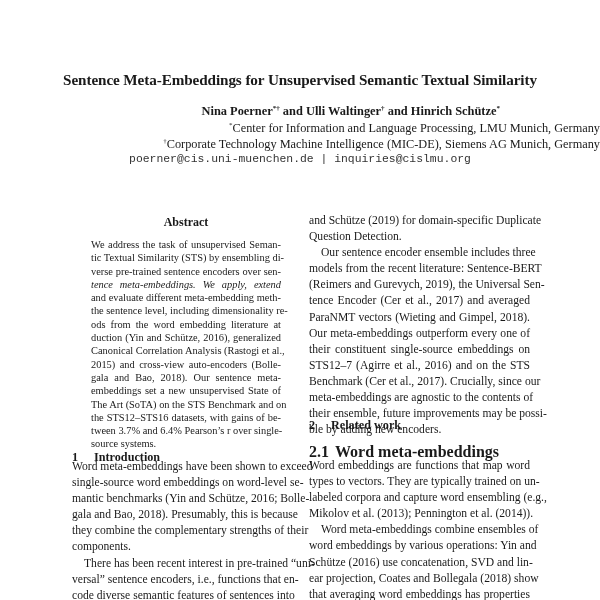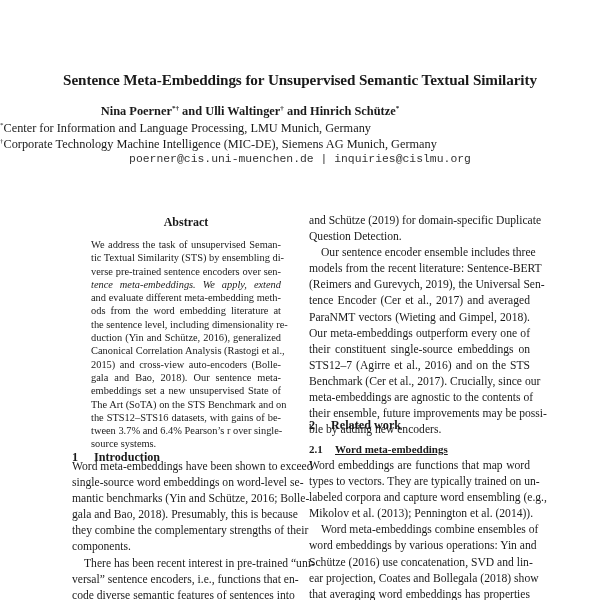--- a/index.html
+++ b/index.html
@@ -1,28 +1,28 @@
 <!DOCTYPE html>
 <html><head>
 <meta charset="utf-8">
 <style>
   html, body { margin:0; padding:0; background:#ffffff; }
   body { width:600px; height:600px; position:relative; overflow:hidden; font-family:"Liberation Serif","DejaVu Serif",serif; color:#1a1a1a; }
   .title { position:absolute; top:62px; left:0; width:600px; text-align:center; font-weight:bold; font-size:15.2px; letter-spacing:-0.1px;margin-top:9px; }
-  .authors { position:absolute; top:104px; left:0; width:500px; text-align:center; font-weight:bold; font-size:12.4px; }
-  .aff { position:absolute; left:0; width:600px; text-align:left; font-size:12.3px; }
+  .authors { position:absolute; top:104px; left:0; width:500px; text-align:right; font-weight:bold; font-size:12.4px; }
+  .aff { position:absolute; left:0; width:600px; text-align:right; font-size:12.3px; }
   .aff1 { top:121px; }
   .aff2 { top:137px; }
   .emails { position:absolute; top:153px; left:0; width:600px; text-align:center; font-family:"Liberation Mono","DejaVu Sans Mono",monospace; font-size:11.4px; color:#333; }
   sup { font-size:7px; vertical-align:5px; line-height:0; }
   .abs-head { position:absolute; top:215px; left:91px; width:190px; text-align:center; font-weight:bold; font-size:12px; }
   .abstract { position:absolute; top:238px; left:91px; width:190px; font-size:10.4px; line-height:13.3px; text-align:justify; }
   .sec { position:absolute; font-weight:bold; font-size:12.2px; }
   .sec .num { display:inline-block; width:22px; }
-  .sub { font-size:11px;text-decoration:underline; }
+  .sub { font-size:16px; }
   .sub .num { width:26px; }
   .col { position:absolute; font-size:11.6px; line-height:16.1px; text-align:justify; }
   .line { display:block; text-align:justify; text-align-last:justify; white-space:nowrap; }
   .line.last { text-align-last:left; }
 </style>
 </head>
 <body>
 
 <div class="title">Sentence Meta-Embeddings for Unsupervised Semantic Textual Similarity</div>
 
@@ -38,22 +38,22 @@
 </div>
 <div class="emails" style="white-space:pre">poerner@cis.uni-muenchen.de | inquiries@cislmu.org</div>
 
 <div class="abs-head">Abstract</div>
 <div class="abstract">
   <span class="line">We address the task of unsupervised Seman-</span>
   <span class="line">tic Textual Similarity (STS) by ensembling di-</span>
   <span class="line">verse pre-trained sentence encoders over sen-</span>
   <span class="line" style="font-style:italic">tence meta-embeddings.  We apply, extend</span>
   <span class="line">and evaluate different meta-embedding meth-</span>
+  <span class="line">the sentence level, including dimensionality re-</span>
   <span class="line">ods from the word embedding literature at</span>
-  <span class="line">the sentence level, including dimensionality re-</span>
   <span class="line">duction (Yin and Schütze, 2016), generalized</span>
   <span class="line">Canonical Correlation Analysis (Rastogi et al.,</span>
   <span class="line">2015) and cross-view auto-encoders (Bolle-</span>
   <span class="line">gala and Bao, 2018).  Our sentence meta-</span>
   <span class="line">embeddings set a new unsupervised State of</span>
   <span class="line">The Art (SoTA) on the STS Benchmark and on</span>
   <span class="line">the STS12–STS16 datasets, with gains of be-</span>
   <span class="line">tween 3.7% and 6.4% Pearson’s r over single-</span>
   <span class="line last">source systems.</span>
 </div>

